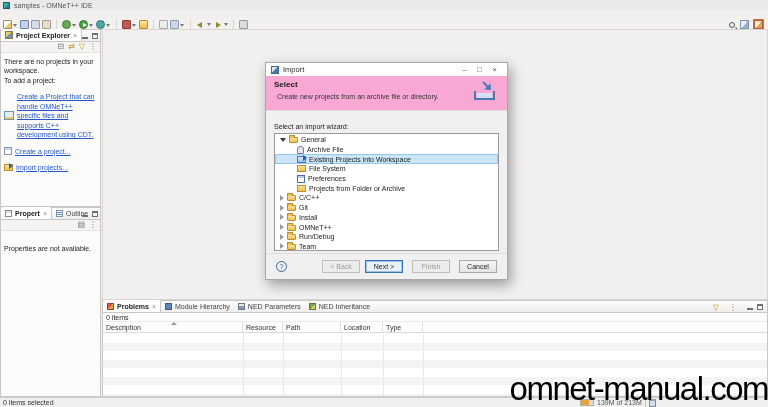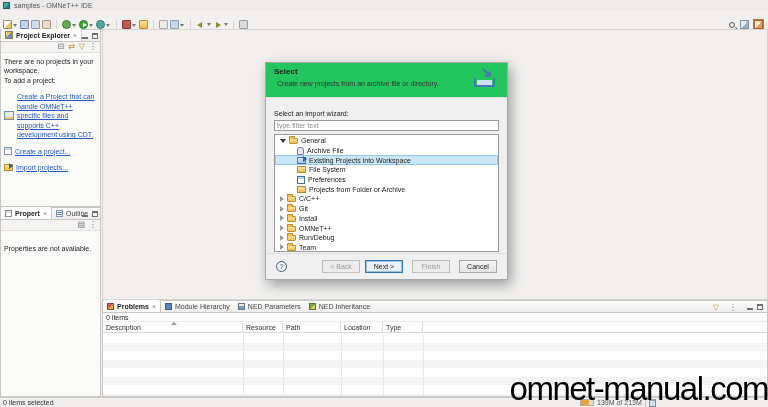--- a/index.html
+++ b/index.html
@@ -125,21 +125,21 @@
     letter-spacing:-1.5px;line-height:0.92;color:#000;z-index:5;white-space:nowrap}
 
   
   .dialog{position:absolute;left:265px;top:62px;width:243px;height:218px;background:#f0f0f0;
     border:1px solid #a8a8a8;box-shadow:3px 5px 12px rgba(0,0,0,.35);z-index:10}
   .dlg-title{height:13px;background:#fff;display:flex;align-items:center;padding:0 5px;font-size:7.5px}
   .dlg-icon{width:8px;height:8px;background:linear-gradient(135deg,#d8e6f4 50%,#5078a8 50%);
     border:1px solid #46688e;margin-right:4px;flex:none}
   .dlg-controls{margin-left:auto;display:flex}
   .dlg-controls span{width:15px;text-align:center;font-size:8px;color:#555}
-  .dlg-head{height:35px;background:#22c55e;border-bottom:1px solid #dedede;position:relative;
+  .dlg-head{height:35px;background:#f9a8d4;border-bottom:1px solid #dedede;position:relative;
     padding:4px 0 12px 8px}
   .dlg-heading{font-weight:bold;font-size:8px;color:#1a1a1a}
   .dlg-desc{font-size:7px;color:#333;margin:4px 0 0 3px}
   .dlg-graphic{position:absolute;right:9px;top:4px}
   .dlg-body{padding:8px 8px 0}
   .wizard-label{font-size:7px;color:#222;margin-top:4px}
   .filter{display:block;width:100%;height:11px;margin-top:3px;border:1px solid #9a9a9a;
     font-family:"Liberation Sans",sans-serif;font-size:7px;padding:0 2px;color:#222;background:#fff}
   .filter::placeholder{color:#8e8e8e}
   .tree{height:118px;margin-top:3px;border:1px solid #9a9a9a;background:#fff;overflow:hidden;
@@ -340,35 +340,43 @@
       <span class="mem-gauge"></span>
       <span>139M of 213M</span>
       <span class="sb-sep"></span>
       <span class="trash-icon"></span>
     </span>
   </div>
 
   <div class="watermark">omnet-manual.com</div>
 
   <div class="dialog">
+    <div class="dlg-title">
+      <span class="dlg-icon"></span>
+      <span>Import</span>
+      <span class="dlg-controls">
+        <span>–</span>
+        <span>□</span>
+        <span>×</span>
+      </span>
+    </div>
     <div class="dlg-head">
       <div class="dlg-heading">Select</div>
       <div class="dlg-desc">Create new projects from an archive file or directory.</div>
       <span class="dlg-graphic">
         <svg width="26" height="22" viewBox="0 0 26 22">
           <rect x="5" y="13" width="15" height="5" fill="#cfe0f2"></rect>
           <path d="M3 11 v8 h19 v-8" fill="none" stroke="#4a7ab5" stroke-width="2"></path>
           <path d="M11 2 L17 8" stroke="#4a7ab5" stroke-width="2"></path>
           <polygon points="19,10 12,9.5 18.5,3.5" fill="#4a7ab5"></polygon>
         </svg>
       </span>
     </div>
     <div class="dlg-body">
       <div class="wizard-label">Select an import wizard:</div>
-      <input class="filter" type="text" placeholder="type filter text" style="">
       <div class="tree">
         <div class="trow">
           <i class="arr exp"></i>
           <i class="ic folder"></i>
           <span>General</span>
         </div>
         <div class="trow lvl2">
           <i class="ic jar"></i>
           <span>Archive File</span>
         </div>

